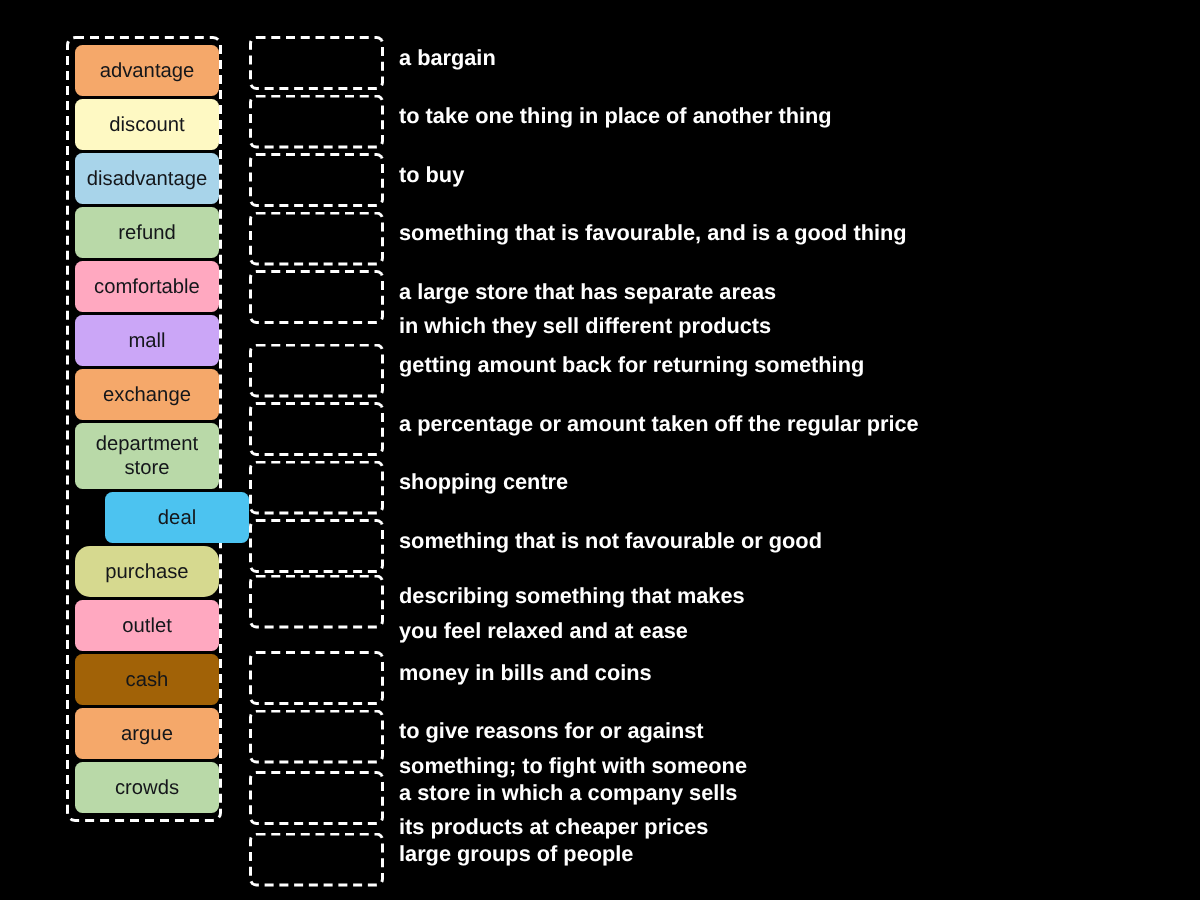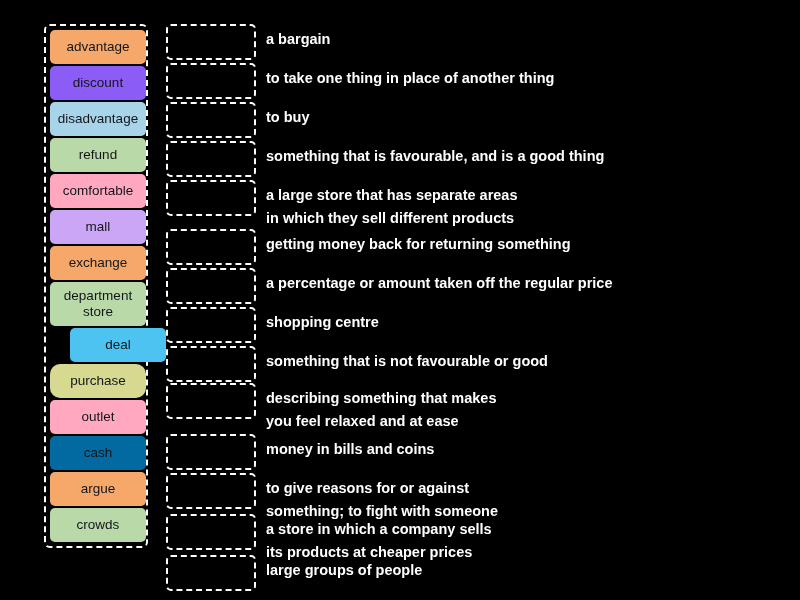--- a/index.html
+++ b/index.html
@@ -86,32 +86,32 @@
     padding-top: 4px;
   }
 </style>
 </head>
 <body style="background: rgb(0, 0, 0);">
 
 <div id="board">
 
   <div id="tile-column">
       <div class="tile" style="background: rgb(245, 168, 106);">advantage</div>
-      <div class="tile" style="background: #8b5cf6;">discount</div>
+      <div class="tile" style="background: #fef9c3;">discount</div>
       <div class="tile" style="background: rgb(168, 212, 234);">disadvantage</div>
       <div class="tile" style="background: rgb(185, 217, 168);">refund</div>
       <div class="tile" style="background: rgb(255, 168, 192);">comfortable</div>
       <div class="tile" style="background: rgb(203, 166, 247);">mall</div>
       <div class="tile" style="background: rgb(245, 168, 106);">exchange</div>
       <div class="tile two-line" style="background: rgb(185, 217, 168);">department
 store</div>
       <div class="tile" style="background: rgb(76, 195, 240); margin-left: 20px;">deal</div>
       <div class="tile" style="background: rgb(214, 217, 143); border-radius: 10px;">purchase</div>
       <div class="tile" style="background: rgb(255, 168, 192);">outlet</div>
-      <div class="tile" style="background: #0369a1;">cash</div>
+      <div class="tile" style="background: #a16207;">cash</div>
       <div class="tile" style="background: rgb(245, 168, 106);">argue</div>
       <div class="tile" style="background: rgb(185, 217, 168);">crowds</div>
     </div>
 
   <div id="rows">
       <div class="row" style="top: 0px;">
         <div class="dropzone"></div>
         <div class="definition">a bargain</div>
       </div>
       <div class="row" style="top: 39px;">
@@ -126,21 +126,21 @@
         <div class="dropzone"></div>
         <div class="definition">something that is favourable, and is a good thing</div>
       </div>
       <div class="row" style="top: 156px;">
         <div class="dropzone"></div>
         <div class="definition">a large store that has separate areas
 in which they sell different products</div>
       </div>
       <div class="row" style="top: 205px;">
         <div class="dropzone"></div>
-        <div class="definition">getting money back for returning something</div>
+        <div class="definition">getting amount back for returning something</div>
       </div>
       <div class="row" style="top: 244px;">
         <div class="dropzone"></div>
         <div class="definition">a percentage or amount taken off the regular price</div>
       </div>
       <div class="row" style="top: 283px;">
         <div class="dropzone"></div>
         <div class="definition">shopping centre</div>
       </div>
       <div class="row" style="top: 322px;">

